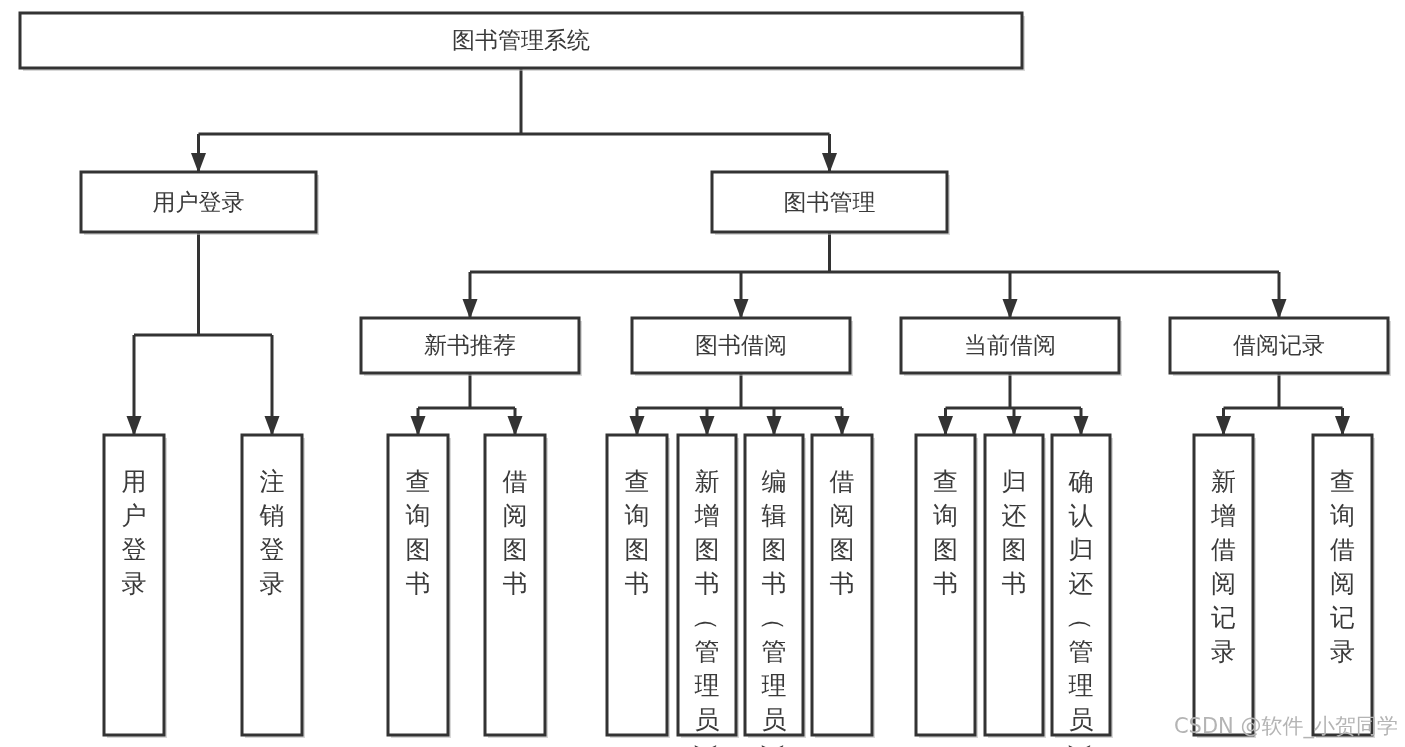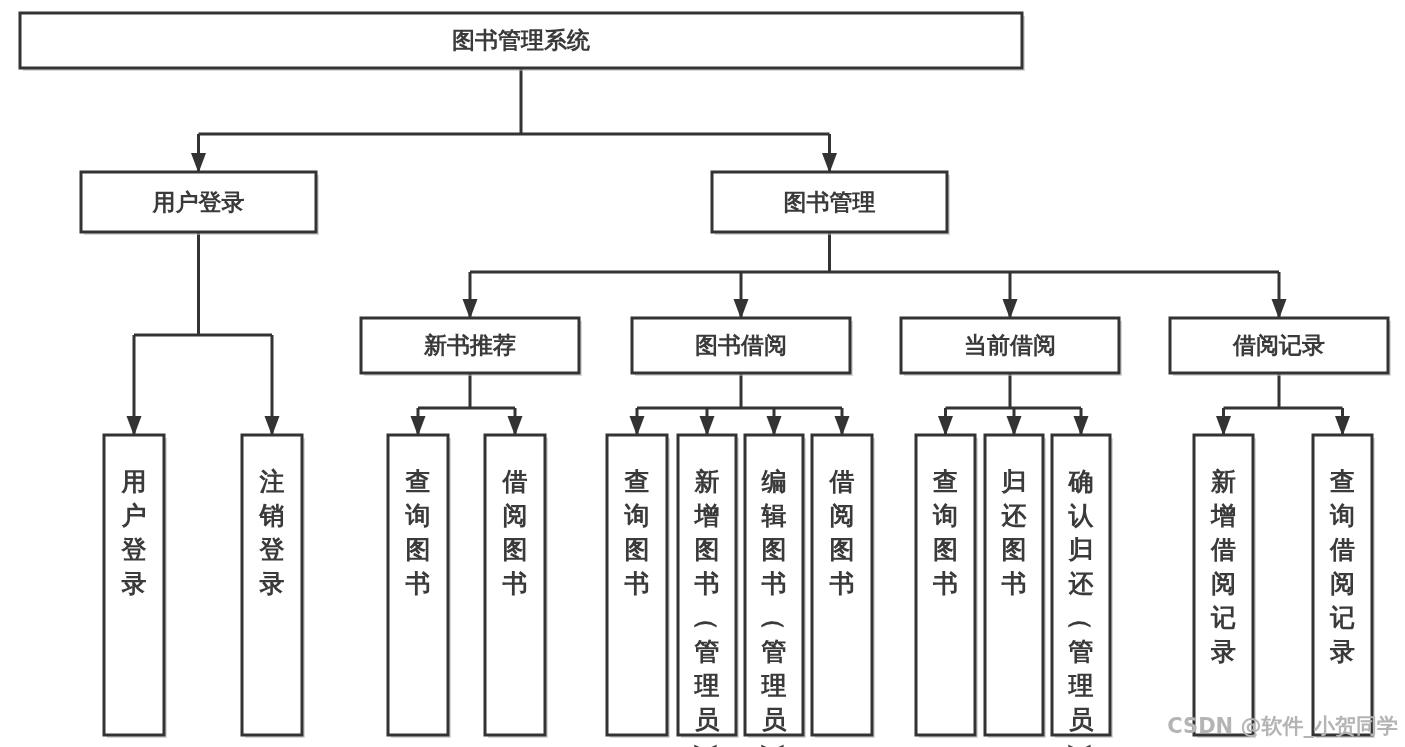--- a/index.html
+++ b/index.html
@@ -12,21 +12,20 @@
     width: 1405px;
     height: 747px;
     overflow: hidden;
     font-family: "DejaVu Sans", "Liberation Sans", sans-serif;
   }
   #diagram-root {
     position: relative;
     width: 1405px;
     height: 643px;
     background: #ffffff;
-    font-weight: bold;
   }
   svg.diagram-svg {
     position: absolute;
     top: 0;
     left: 0;
     width: 1405px;
     height: 747px;
     display: block;
   }
   .node-box {

